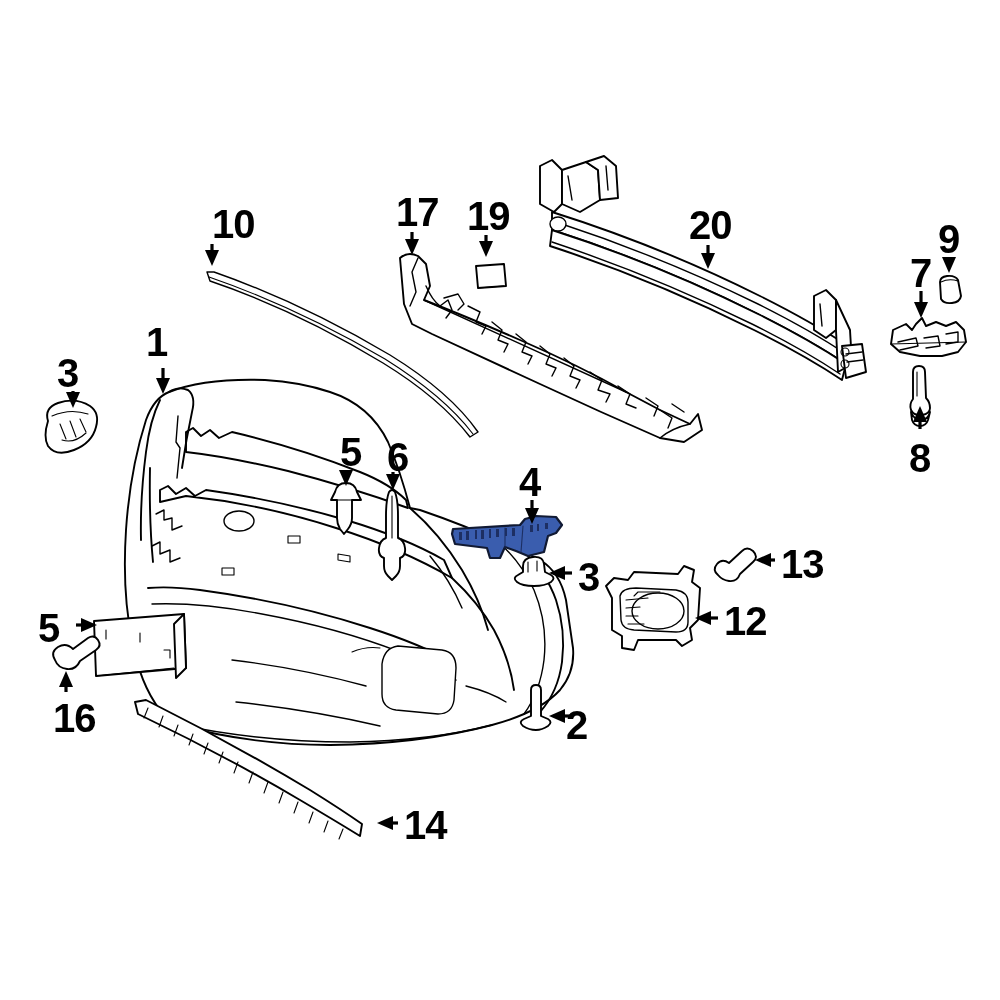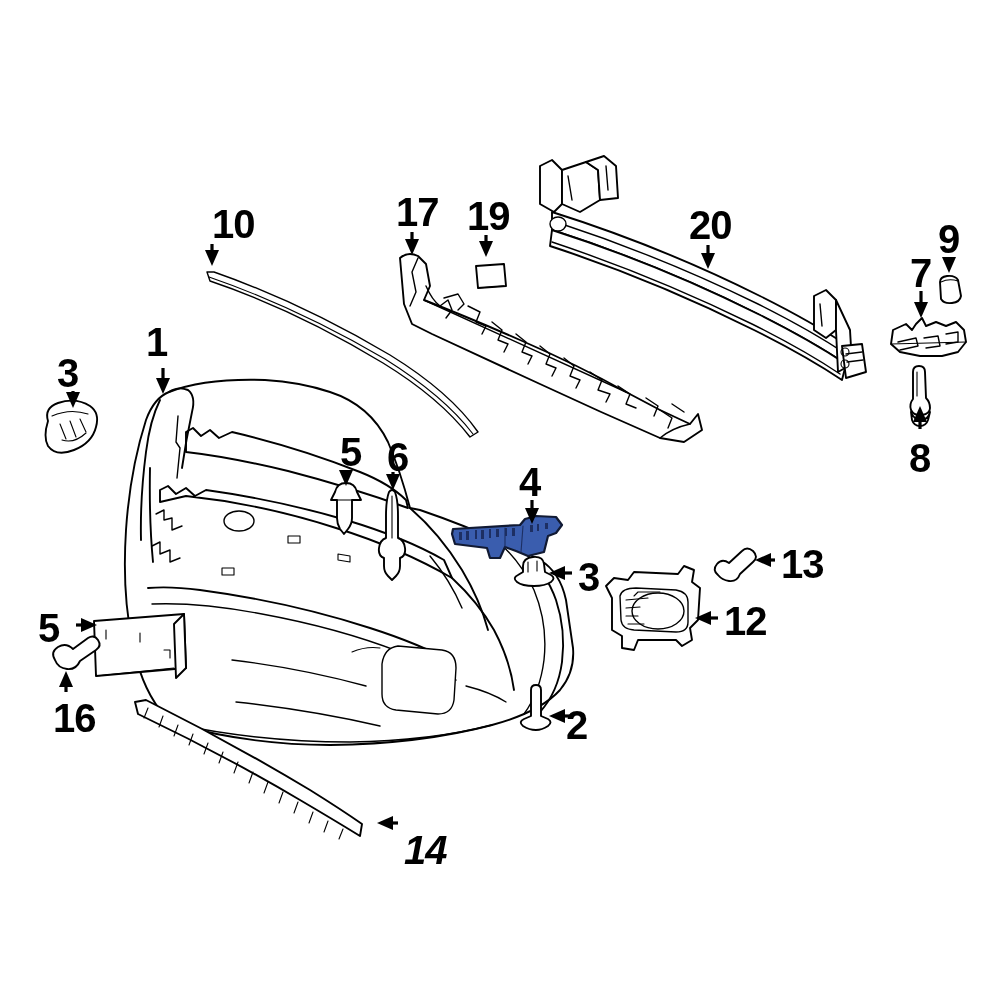--- a/index.html
+++ b/index.html
@@ -393,20 +393,20 @@
   <div class="callout-label" style="left:519px; top:462px;">4</div>
   <div class="callout-label" style="left:340px; top:432px;">5</div>
   <div class="callout-label" style="left:387px; top:437px;">6</div>
   <div class="callout-label" style="left:910px; top:253px;">7</div>
   <div class="callout-label" style="left:909px; top:438px;">8</div>
   <div class="callout-label" style="left:938px; top:219px;">9</div>
   <div class="callout-label" style="left:212px; top:204px;">10</div>
   <div class="callout-label" style="left:57px;  top:353px;">3</div>
   <div class="callout-label" style="left:724px; top:601px;">12</div>
   <div class="callout-label" style="left:781px; top:544px;">13</div>
-  <div class="callout-label" style="left:404px; top:830px;font-style:italic;">14</div>
+  <div class="callout-label" style="left:404px; top:805px;">14</div>
   <div class="callout-label" style="left:38px;  top:608px;">5</div>
   <div class="callout-label" style="left:53px;  top:698px;">16</div>
   <div class="callout-label" style="left:396px; top:192px;text-align:center;">17</div>
   <div class="callout-label" style="left:467px; top:196px;">19</div>
   <div class="callout-label" style="left:689px; top:205px;">20</div>
 
 </div>
 
 </body></html>

